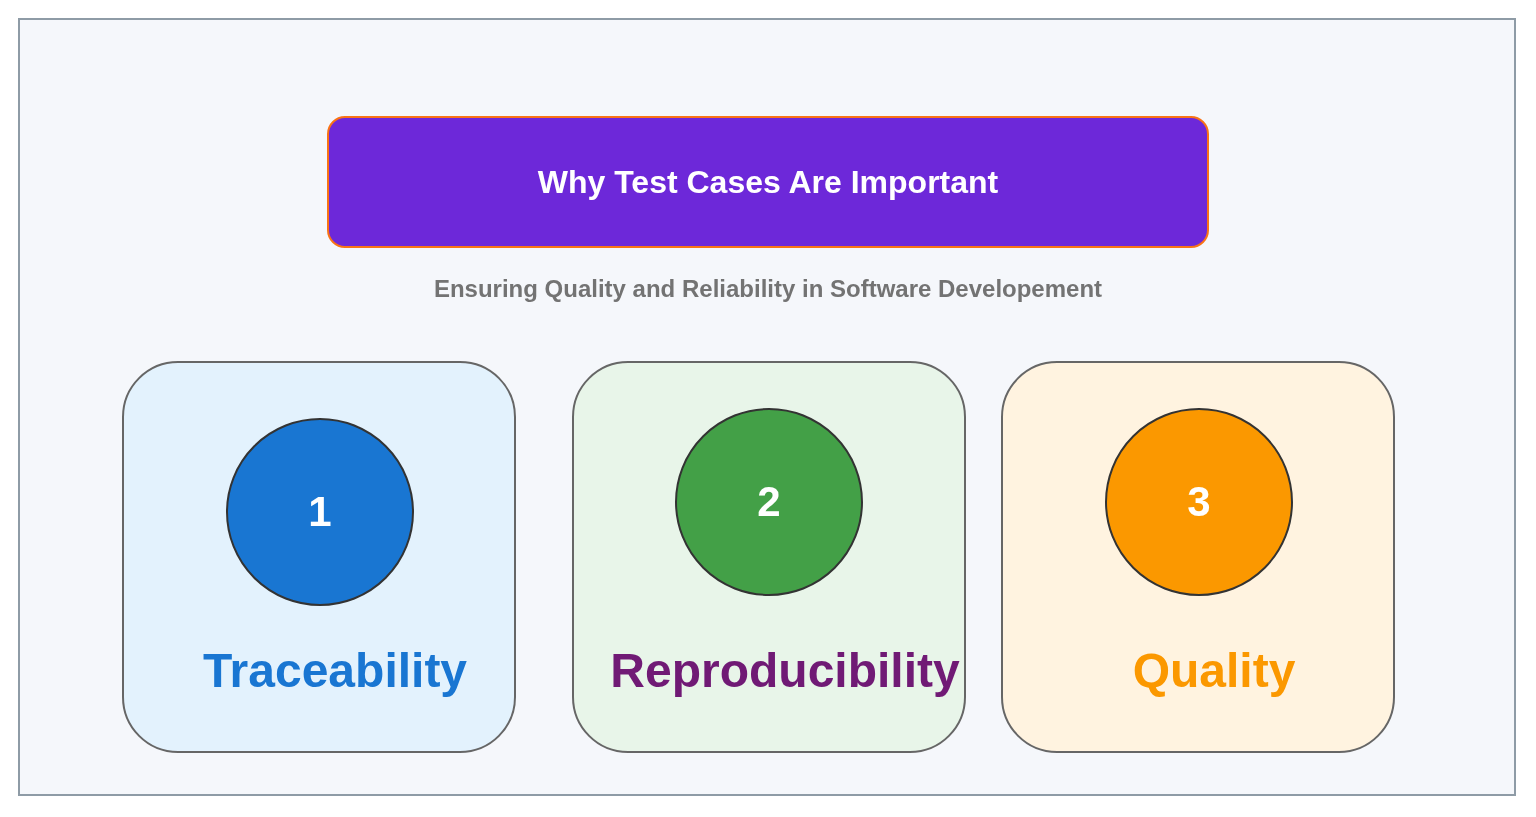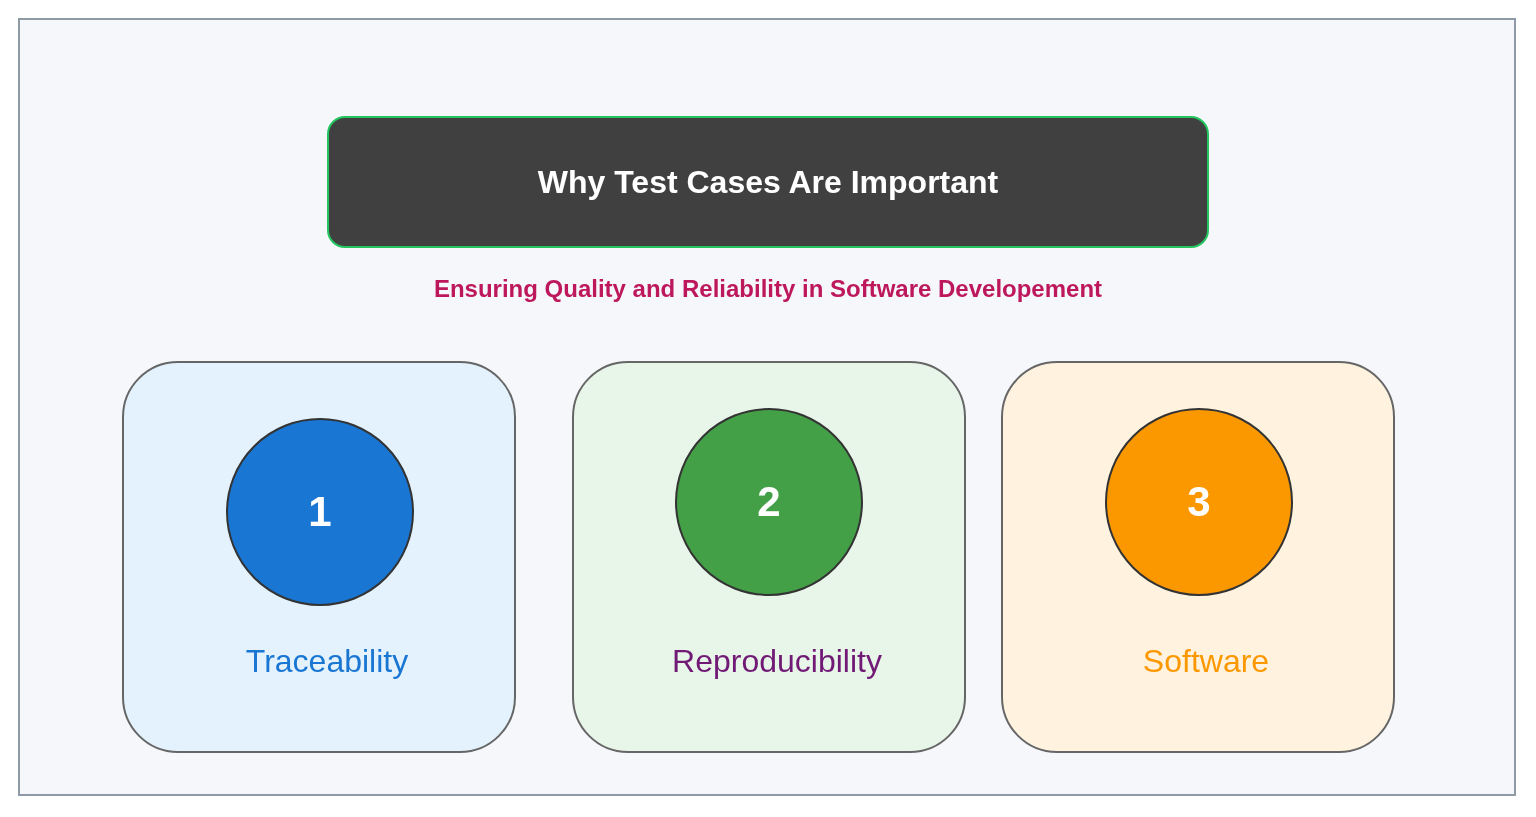--- a/index.html
+++ b/index.html
@@ -6,42 +6,42 @@
   body {
     width: 1536px; height: 817px; background: #ffffff; position: relative; overflow: hidden;
     font-family: "Liberation Sans", sans-serif;
   }
   .frame {
     position: absolute; left: 18px; top: 18px; width: 1498px; height: 778px;
     background: #f5f7fb; border: 2px solid #8e9ba6; box-sizing: border-box;
   }
   .title-box {
     position: absolute; left: 327px; top: 116px; width: 882px; height: 132px;
-    background: #404040; border-radius: 18px; box-sizing: border-box;
-    border: 2px solid #22c55e;
+    background: #6d28d9; border-radius: 18px; box-sizing: border-box;
+    border: 2px solid #f97316;
     display: flex; align-items: center; justify-content: center;
     color: #ffffff; font-weight: bold; font-size: 32px;
   }
   .subtitle {
     position: absolute; left: 0; width: 1536px; top: 275px; text-align: center;
-    font-weight: bold; font-size: 24px; color: #be185d;
+    font-weight: bold; font-size: 24px; color: #737373;
   }
   .card {
     position: absolute; top: 361px; width: 394px; height: 392px;
     border: 2px solid #666666; border-radius: 56px; box-sizing: border-box;
   }
   .circle {
     position: absolute; width: 188px; height: 188px; border-radius: 50%;
     border: 2px solid #333333; box-sizing: border-box;
     display: flex; align-items: center; justify-content: center;
     color: #ffffff; font-weight: bold; font-size: 42px;
   }
   .card-label {
-    position: absolute; left: 8px; width: 100%; top: 280px; text-align: center;
-    font-weight: normal; font-size: 32px;
+    position: absolute; left: 16px; width: 100%; top: 280px; text-align: center;
+    font-weight: bold; font-size: 48px;
   }
 </style>
 </head>
 <body>
 
 <div class="frame"></div>
 
 <div class="title-box">
   <span>Why Test Cases Are Important</span>
 </div>
@@ -59,14 +59,14 @@
   <div class="circle" style="left:101px; top:45px; background:#43a047;">
     <span>2</span>
   </div>
   <div class="card-label" style="color:#701a75;">Reproducibility</div>
 </div>
 
 <div class="card" style="left:1001px; background:#fff3e0;">
   <div class="circle" style="left:102px; top:45px; background:#fb9800;">
     <span>3</span>
   </div>
-  <div class="card-label" style="color:#fb9800;">Software</div>
+  <div class="card-label" style="color:#fb9800;">Quality</div>
 </div>
 
 </body></html>

